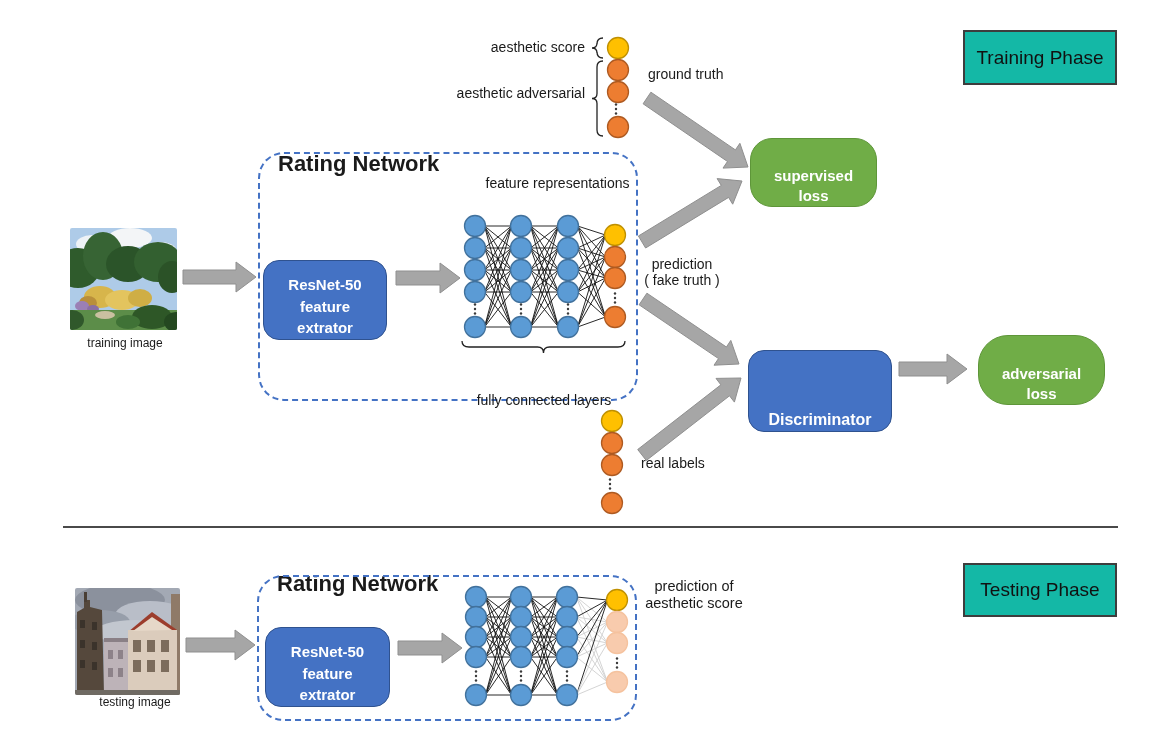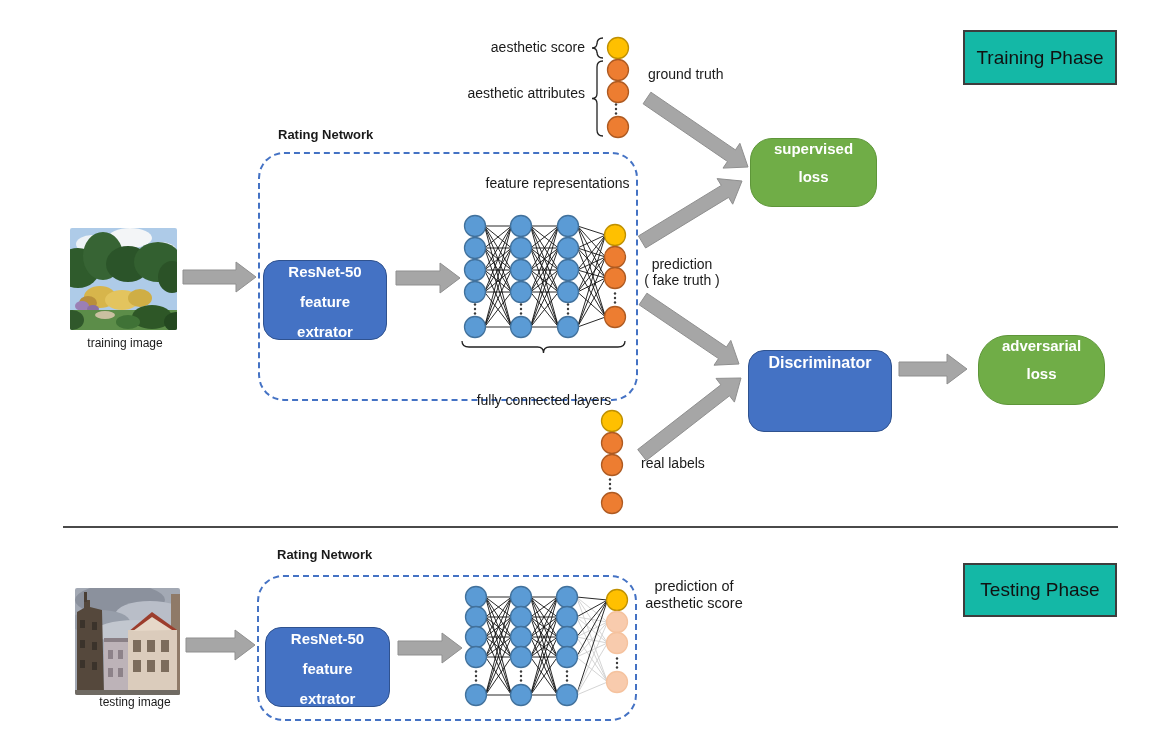--- a/index.html
+++ b/index.html
@@ -1,26 +1,26 @@
 <!DOCTYPE html>
 <html><head>
 <meta charset="utf-8">
 <style>
   html,body{margin:0;padding:0;background:#ffffff;}
   .canvas{position:relative;width:1175px;height:734px;background:#fff;
     font-family:"Liberation Sans", sans-serif;overflow:hidden;color:#1a1a1a;}
   .gfx{position:absolute;left:0;top:0;}
   .label{position:absolute;line-height:1.2;}
   .f14{font-size:14px;}
-  .f16{font-size:13px;font-weight:bold;}
+  .f16{font-size:22px;font-weight:bold;margin-top:24px;}
   .f18{font-size:12px;}
   .tr{text-align:right;}
   .tc{text-align:center;}
-  .box{position:absolute;display:flex;flex-direction:column;justify-content:flex-start;
-    align-items:center;color:#fff;font-weight:bold;font-size:15px;line-height:1.45;text-align:center;gap:8px;}
+  .box{position:absolute;display:flex;flex-direction:column;justify-content:flex-end;
+    align-items:center;color:#fff;font-weight:bold;font-size:15px;line-height:1.45;text-align:center;}
   .blue{background:var(--blue);border:1px solid var(--blue-border);margin-top:20px;}
   .green{background:var(--green);border:1px solid var(--green-border);}
   .phasebox{position:absolute;border:2px solid #3d3d3d;background:#14b8a6;
     display:flex;align-items:center;justify-content:center;font-size:19px;color:#111;}
   .dashedbox{position:absolute;border:2px dashed var(--dash);border-radius:26px;}
   .divider{position:absolute;background:#4a4a4a;}
 </style>
 </head>
 <body>
 
@@ -329,21 +329,21 @@
     </svg>
 
   <div class="phasebox" style="left:963px;top:30px;width:150px;height:51px;">
     <span>Training Phase</span>
   </div>
   <div class="phasebox" style="left:963px;top:563px;width:150px;height:50px;">
     <span>Testing Phase</span>
   </div>
 
   <div class="label f14 tr" style="left:430px;top:39px;width:155px;">aesthetic score</div>
-  <div class="label f14 tr" style="left:420px;top:85px;width:165px;">aesthetic attributes</div>
+  <div class="label f14 tr" style="left:420px;top:85px;width:165px;">aesthetic adversarial</div>
   <div class="label f14" style="left:648px;top:66px;">ground truth</div>
 
   <div class="label f16" style="left:278px;top:127px;">Rating Network</div>
   <div class="dashedbox" style="left:258px;top:152px;width:376px;height:245px;"></div>
   <div class="label f14 tc" style="left:480px;top:175px;width:155px;line-height:1.25;">feature representations</div>
   <div class="box blue" style="left:263px;top:240px;width:122px;height:78px;border-radius:16px;">
     <div>ResNet-50</div>
     <div>feature</div>
     <div>extrator</div>
   </div>

